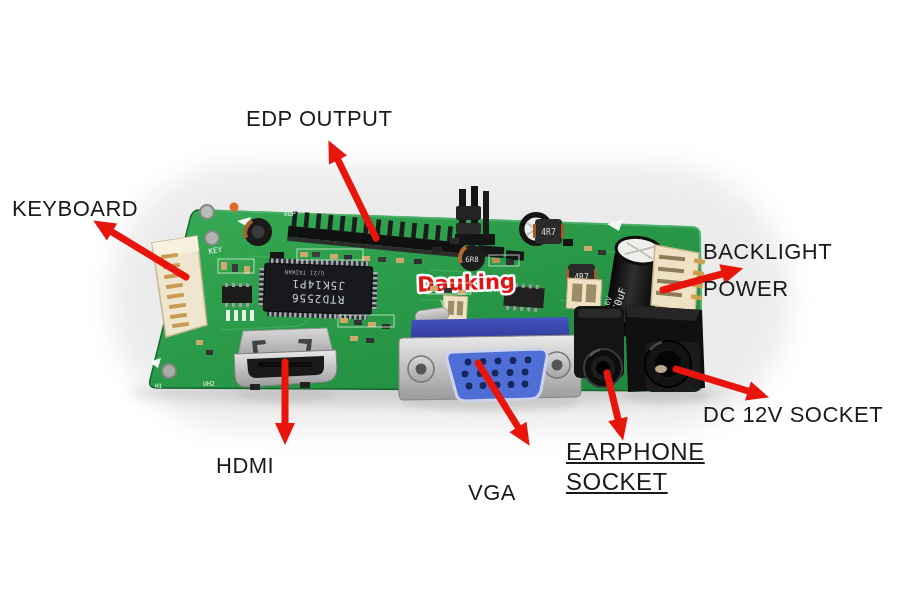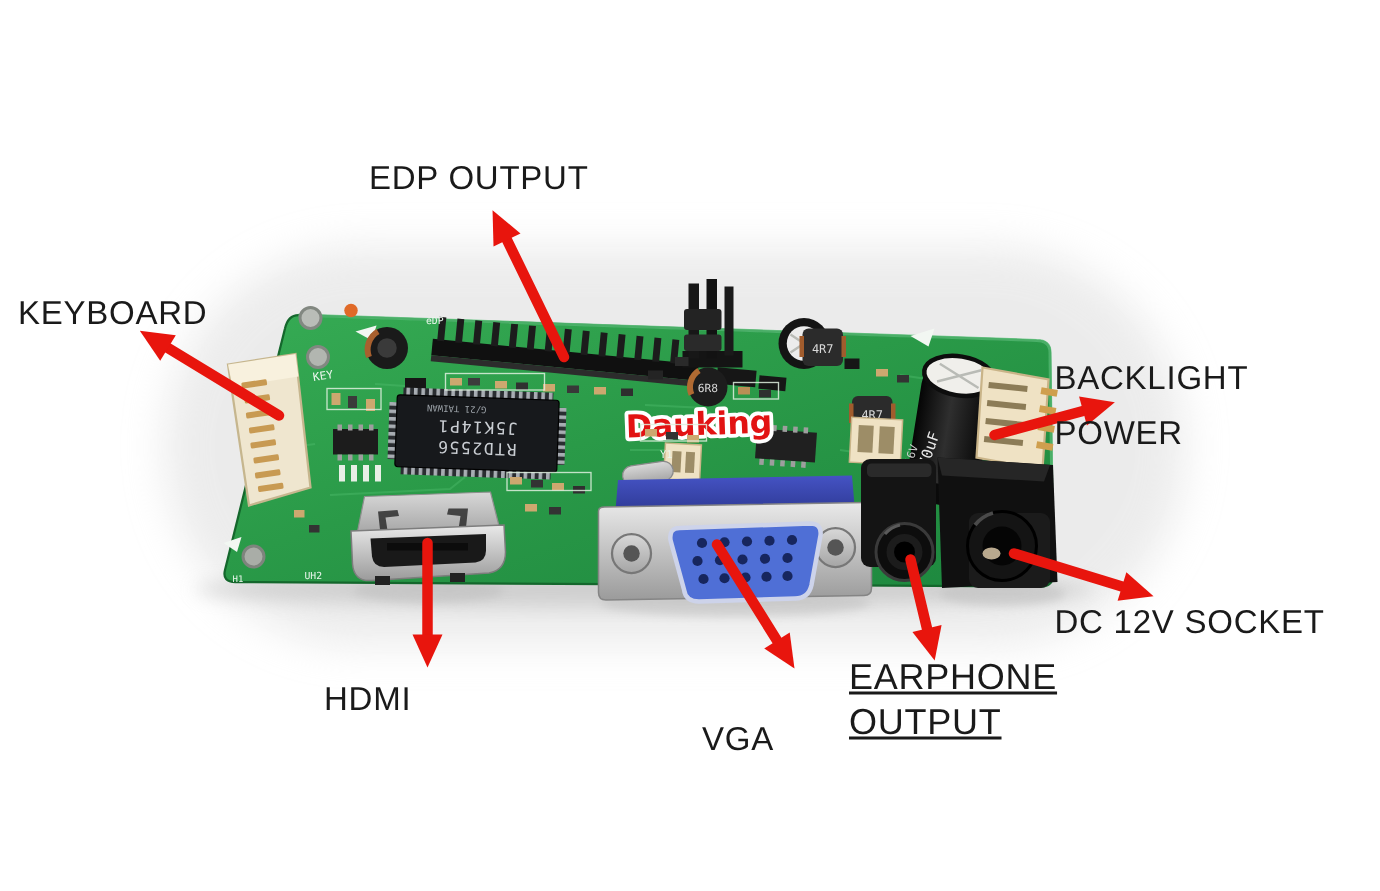--- a/index.html
+++ b/index.html
@@ -389,16 +389,16 @@
   <div class="lbl" style="left:12px;top:192px">KEYBOARD</div>
   <div class="lbl twoline" style="left:703px;top:233px">
     <span>BACKLIGHT</span>
     <span>POWER</span>
   </div>
   <div class="lbl" style="left:703px;top:398px">DC 12V SOCKET</div>
   <div class="lbl" style="left:216px;top:449px">HDMI</div>
   <div class="lbl" style="left:468px;top:476px">VGA</div>
   <div class="lbl small" style="left:566px;top:437px">
     <span>EARPHONE</span>
-    <span>OUTPUT</span>
+    <span>SOCKET</span>
   </div>
 
 </div>
 
 </body></html>

